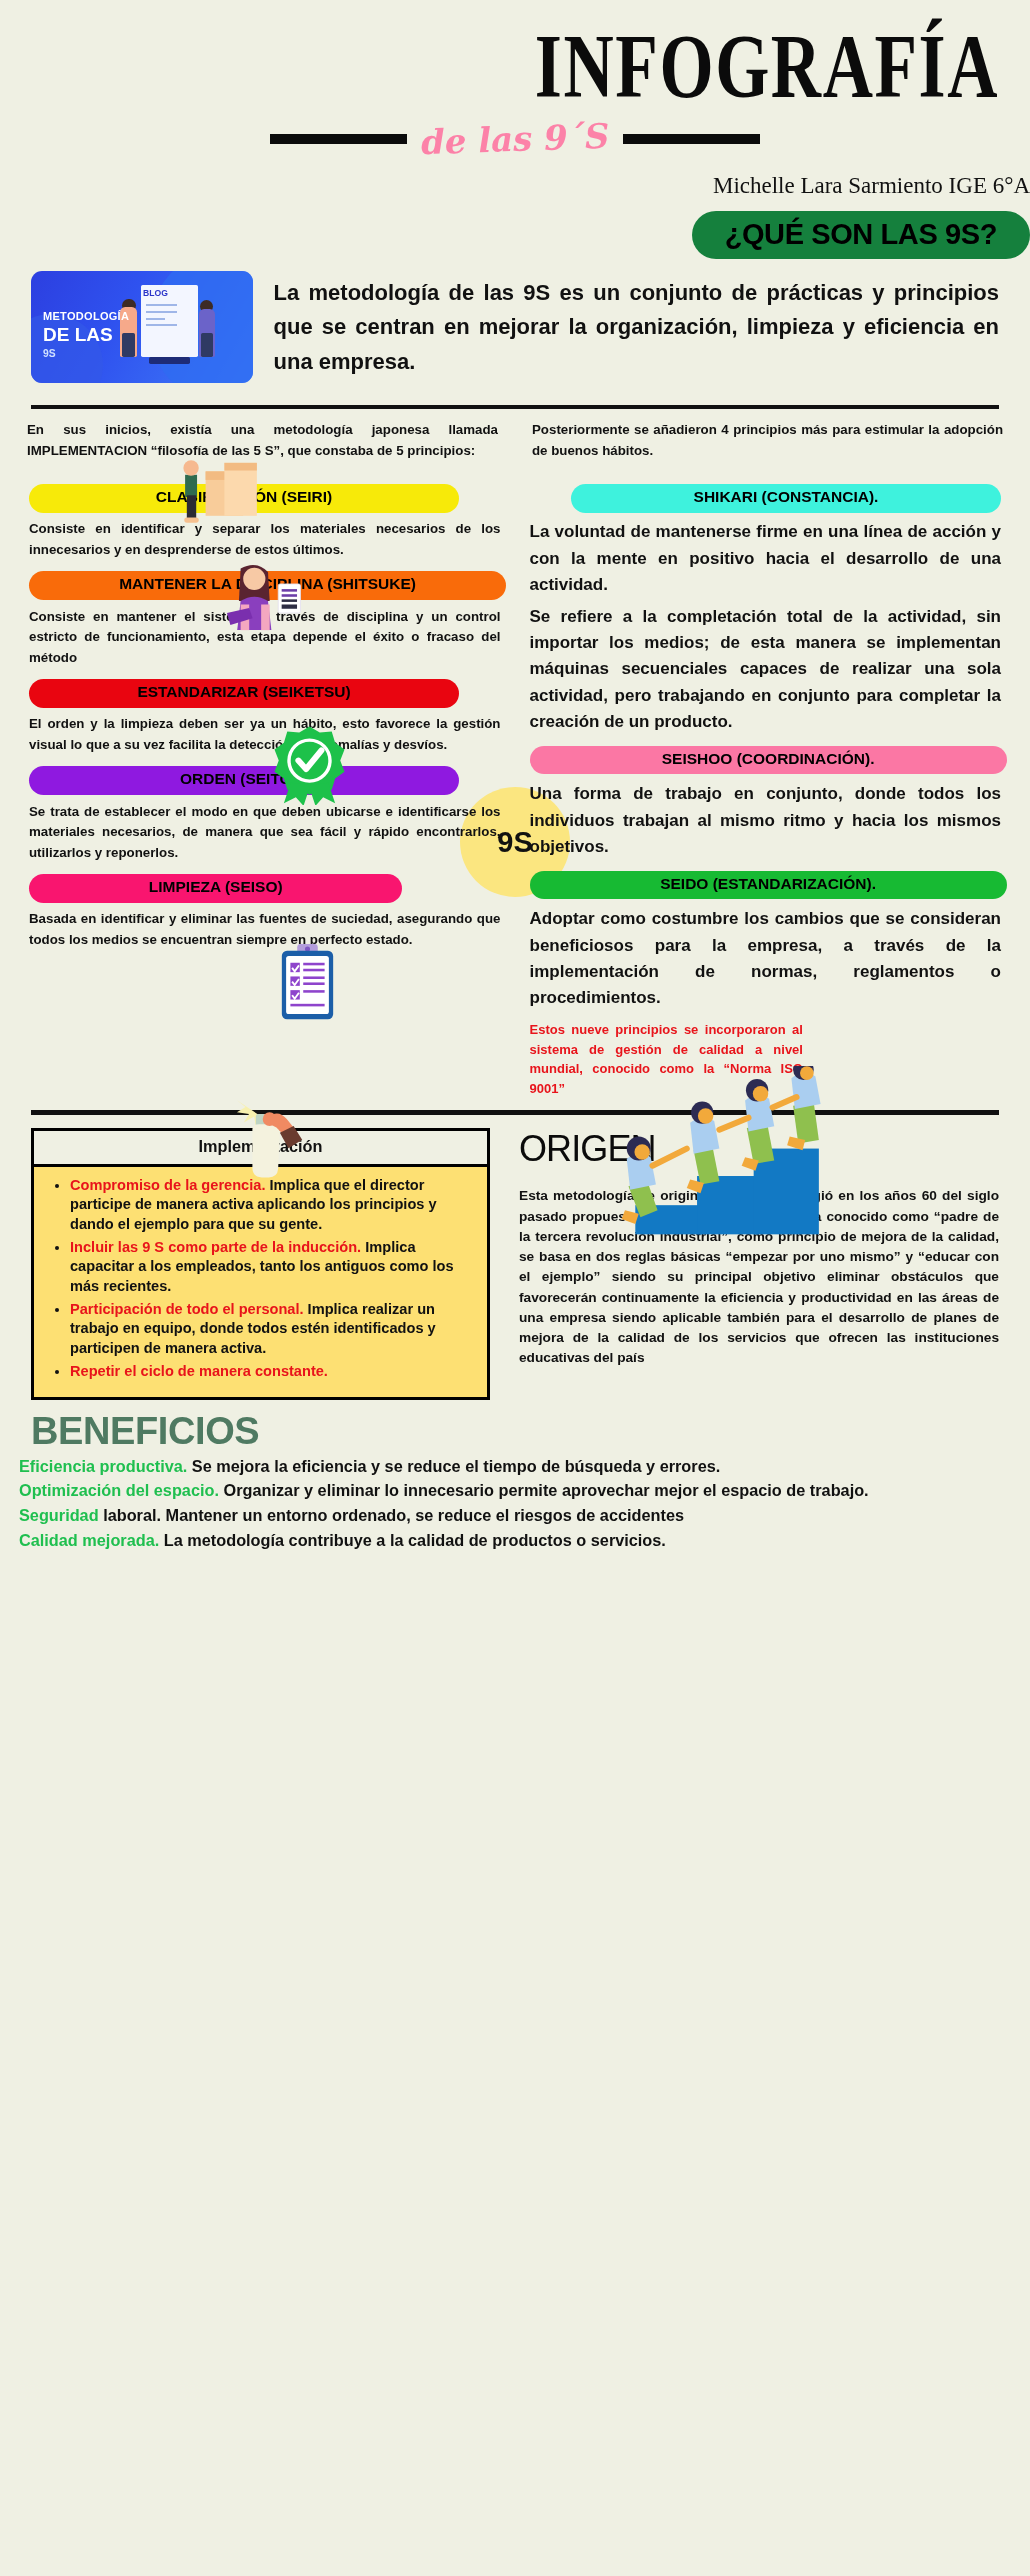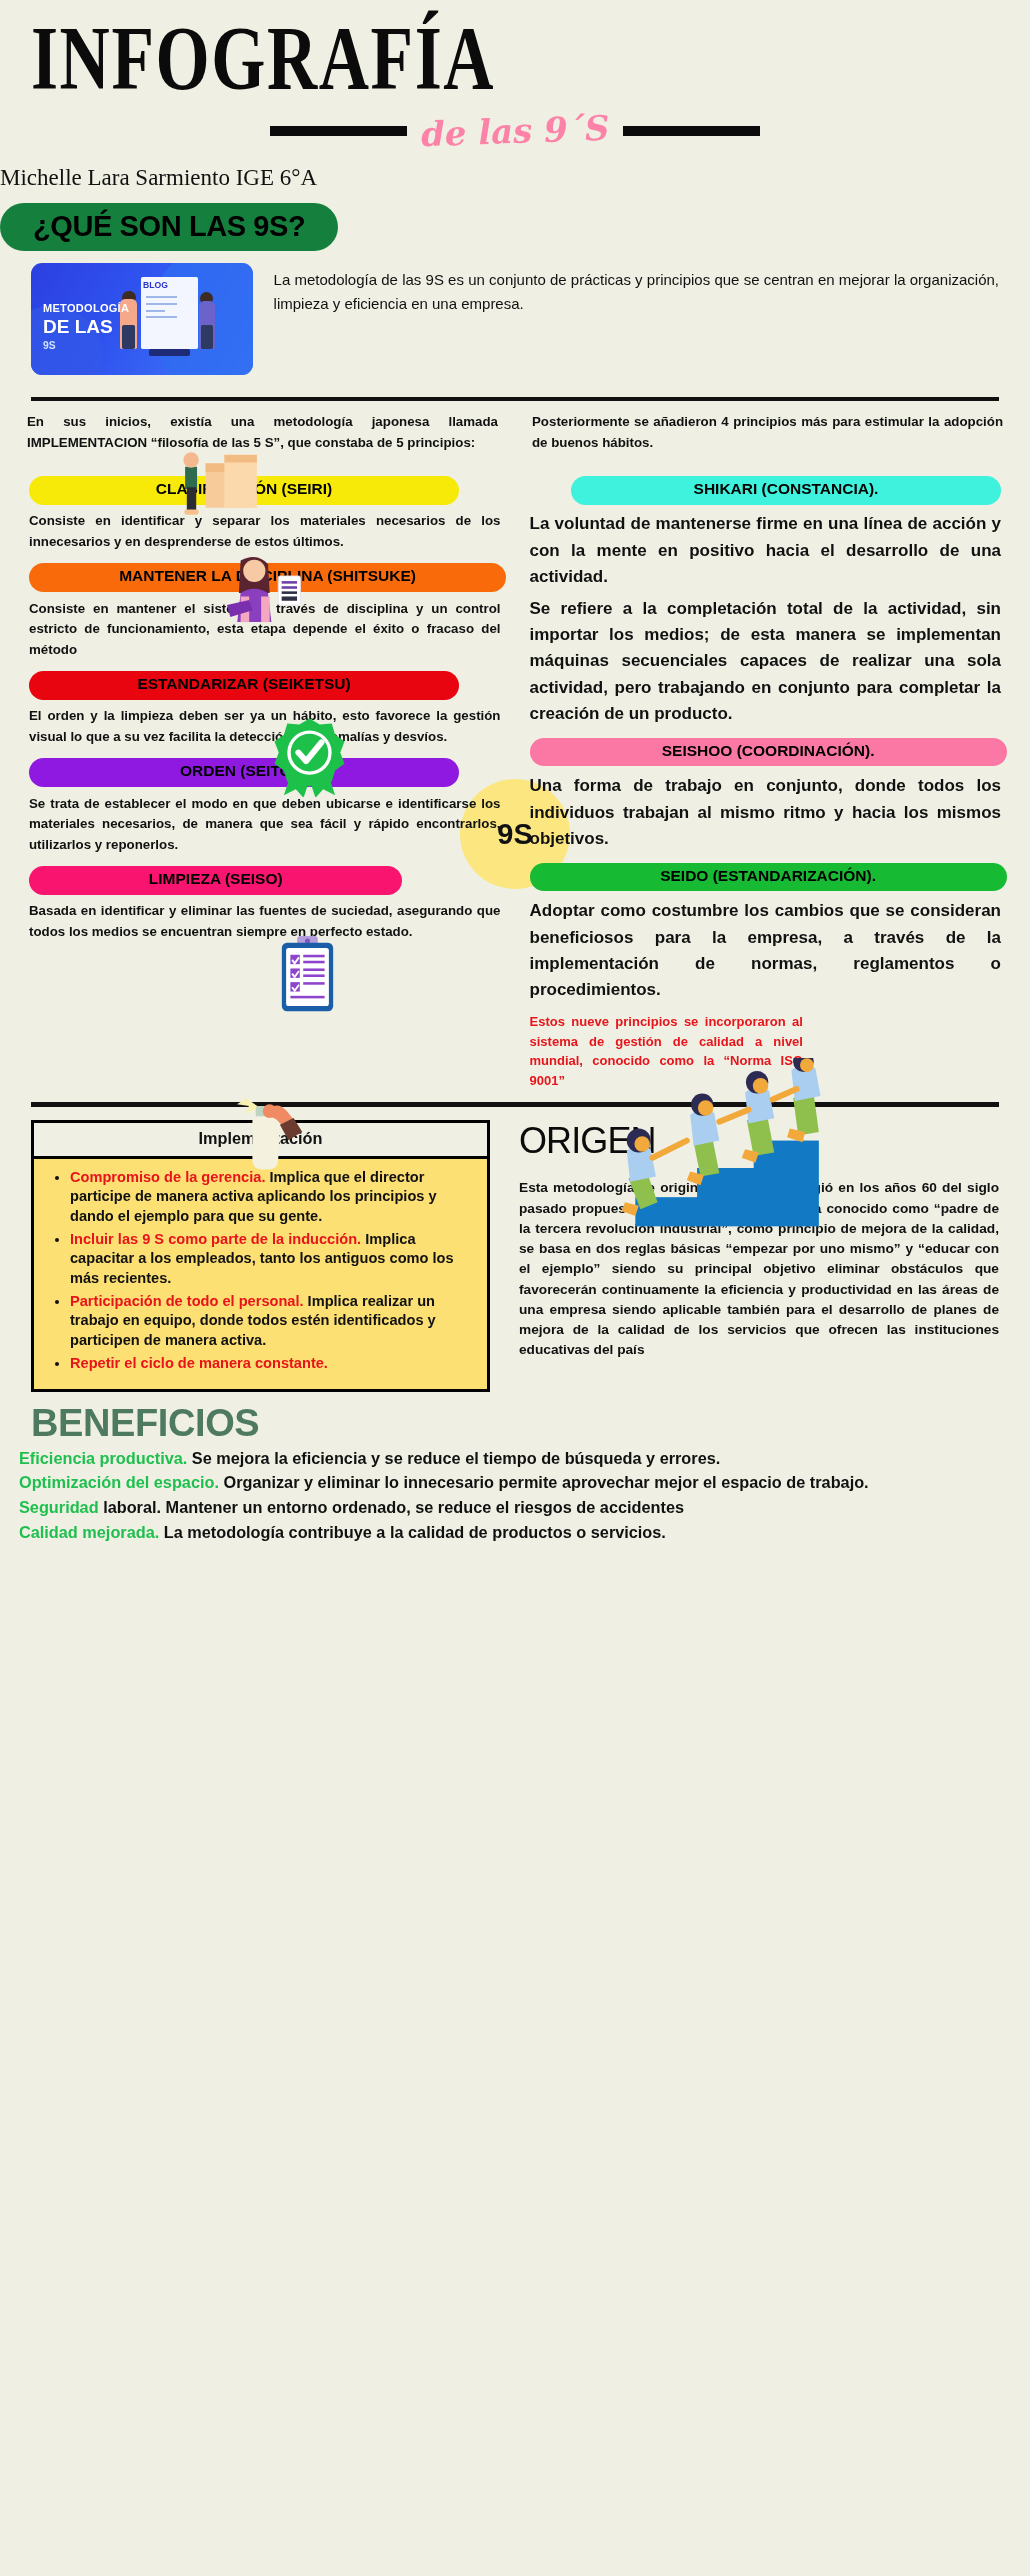--- a/index.html
+++ b/index.html
@@ -8,21 +8,21 @@
     width:1030px;height:2576px;
     background:#eff0e3;
     font-family:"Liberation Sans", sans-serif;
     color:#111;
     position:relative;
     overflow:hidden;
   }
   .page{position:relative;width:1030px;height:2576px;}
 
   
-  .header{padding-top:13px;text-align:left;}
+  .header{padding-top:21px;text-align:right;}
   .main-title{
     font-family:"Liberation Serif", serif;
     font-size:74px;
     font-weight:700;
     letter-spacing:1.7px;
     line-height:1;
     transform:scaleY(1.22) scaleX(0.94);
     transform-origin:center top;
     margin:0;
     color:#0b0b0b;
@@ -83,23 +83,24 @@
   .intro-img .blogtxt{position:absolute;left:112px;top:17px;font-size:8.6px;font-weight:800;color:#2b35c9;}
   .intro-img .figA{position:absolute;left:89px;top:36px;width:17px;height:50px;background:#f6a98a;border-radius:5.2px 5.2px 1.7px 1.7px;}
   .intro-img .figA:after{content:"";position:absolute;left:1.7px;top:26px;width:13.7px;height:24px;background:#2f3a63;border-radius:1.7px;}
   .intro-img .headA{position:absolute;left:91px;top:27.5px;width:13.7px;height:13.7px;background:#3d2b24;border-radius:50%;}
   .intro-img .figB{position:absolute;left:168px;top:38px;width:15.5px;height:48px;background:#6b63c9;border-radius:5.2px 5.2px 1.7px 1.7px;}
   .intro-img .figB:after{content:"";position:absolute;left:1.7px;top:24px;width:12px;height:24px;background:#2f3a63;border-radius:1.7px;}
   .intro-img .headB{position:absolute;left:169px;top:29px;width:13px;height:13px;background:#3d2b24;border-radius:50%;}
   .intro-img .stand{position:absolute;left:118px;top:86px;width:41px;height:6.9px;background:#1e2c77;border-radius:1.7px;}
 
   .intro-text{
-    flex:1;font-size:15px;line-height:1.55;text-align:justify;
+    flex:1;font-size:22px;line-height:1.55;text-align:justify;
     font-family:"Liberation Sans", sans-serif;
     padding-top:5.2px;
+    font-weight:bold;
   }
 
   .thin-rule{height:3.4px;background:#111;margin:22px 31px 10.3px;}
 
   .two-col{display:flex;gap:34px;padding:0 27px;}
   .two-col .col{flex:1;font-size:13.3px;line-height:1.6;text-align:justify;font-weight:700;}
 
   
   .principles{position:relative;display:flex;gap:29px;padding:12px 29px 0;}
   .pcol{flex:1;position:relative;z-index:2;}

